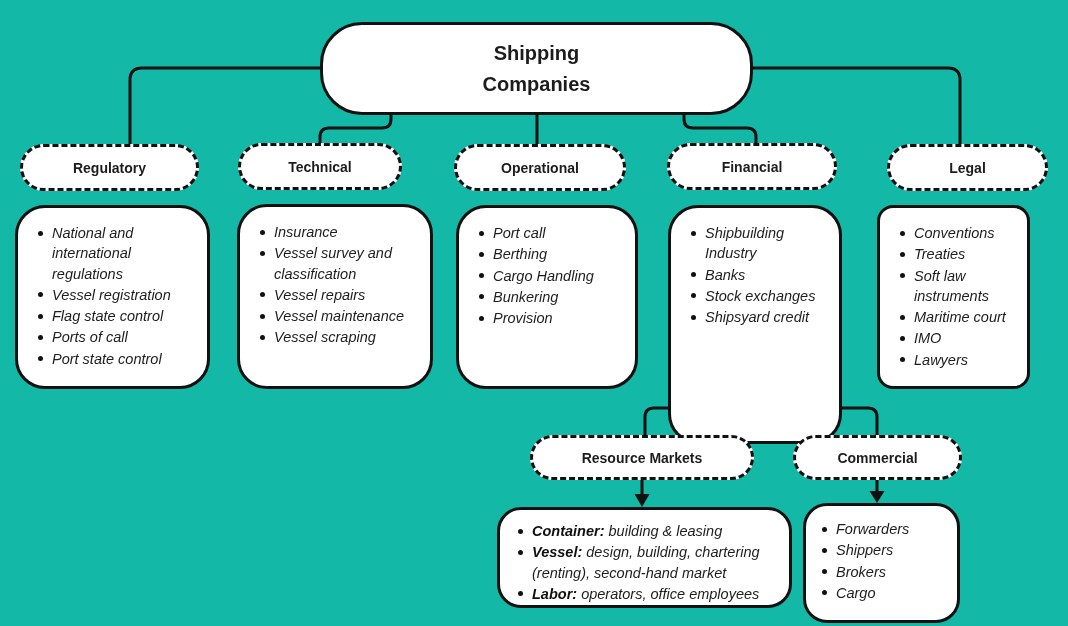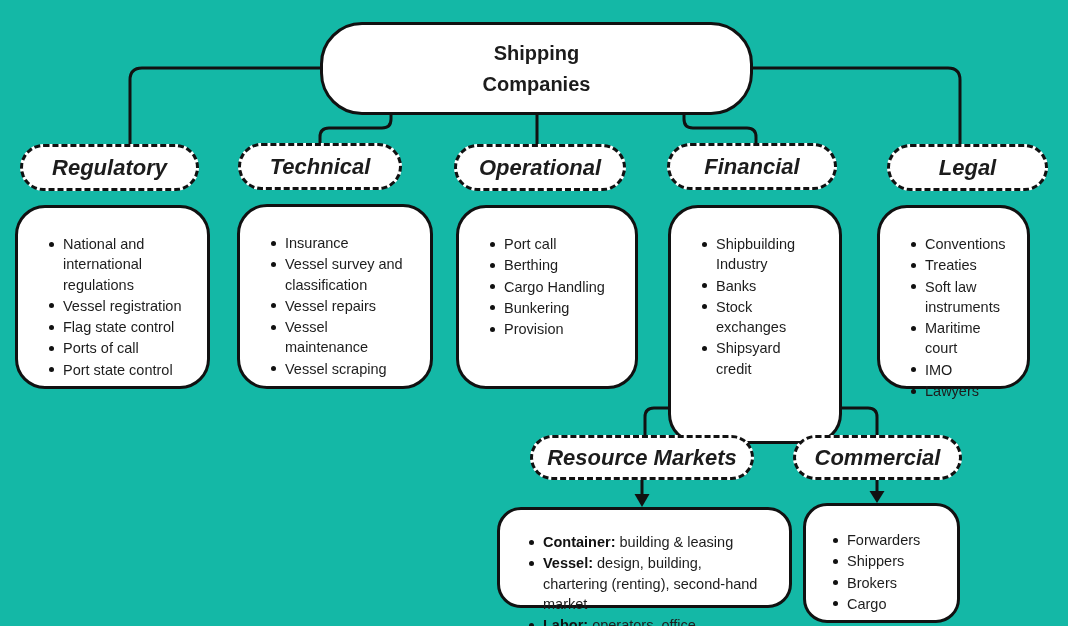--- a/index.html
+++ b/index.html
@@ -12,49 +12,49 @@
   svg.wires polygon{fill:#111;stroke:none;}
   .node{position:absolute;box-sizing:border-box;background:#fff;}
   .root-box{
     border:3px solid #111;border-radius:42px;
     display:flex;align-items:center;justify-content:center;text-align:center;
     font-weight:bold;font-size:20px;line-height:1.55;white-space:pre-line;
   }
   .hdr{
     border:3px dashed #111;border-radius:24px;
     display:flex;align-items:center;justify-content:center;text-align:center;
-    font-weight:bold;font-size:22px;font-style:italic;
+    font-weight:bold;font-size:14px;
   }
   .content{
     border:3px solid #111;border-radius:30px;
     padding:15px 10px 8px 19px;
   }
   .content.small-r{border-radius:24px;}
-  ul.blist{list-style:none;margin:11px;padding:0;}
+  ul.blist{list-style:none;margin:0;padding:0;font-style:italic;}
   ul.blist li{
     position:relative;padding-left:15px;margin:0 0 1px 0;
     font-size:14.5px;line-height:1.4;color:#1d1d1d;
   }
   ul.blist li::before{
     content:"";position:absolute;left:1px;top:0.52em;
     width:5px;height:5px;border-radius:50%;background:#111;
   }
   ul.blist li strong{font-weight:bold;color:#111;}
   
   #n-root{left:320px;top:22px;width:433px;height:93px;}
   #h-regulatory{left:20px;top:144px;width:179px;height:47px;}
   #h-technical{left:238px;top:143px;width:164px;height:47px;justify-content:center;}
   #h-operational{left:454px;top:144px;width:172px;height:47px;}
   #h-financial{left:667px;top:143px;width:170px;height:47px;}
   #h-legal{left:887px;top:144px;width:161px;height:47px;}
   #c-regulatory{left:15px;top:205px;width:195px;height:184px;}
   #c-technical{left:237px;top:204px;width:196px;height:185px;}
   #c-operational{left:456px;top:205px;width:182px;height:184px;}
   #c-financial{left:668px;top:205px;width:174px;height:239px;}
-  #c-legal{left:877px;top:205px;width:153px;height:184px;}
+  #c-legal{left:877px;top:205px;width:153px;height:184px;border-radius:16px;}
   #h-resource{left:530px;top:435px;width:224px;height:45px;}
   #h-commercial{left:793px;top:435px;width:169px;height:45px;}
   #c-resource{left:497px;top:507px;width:295px;height:101px;padding:11px 20px 6px 17px;}
   #c-commercial{left:803px;top:503px;width:157px;height:120px;padding:13px 0 6px 15px;}
 </style>
 </head>
 <body>
 
 <div class="canvas">
 

